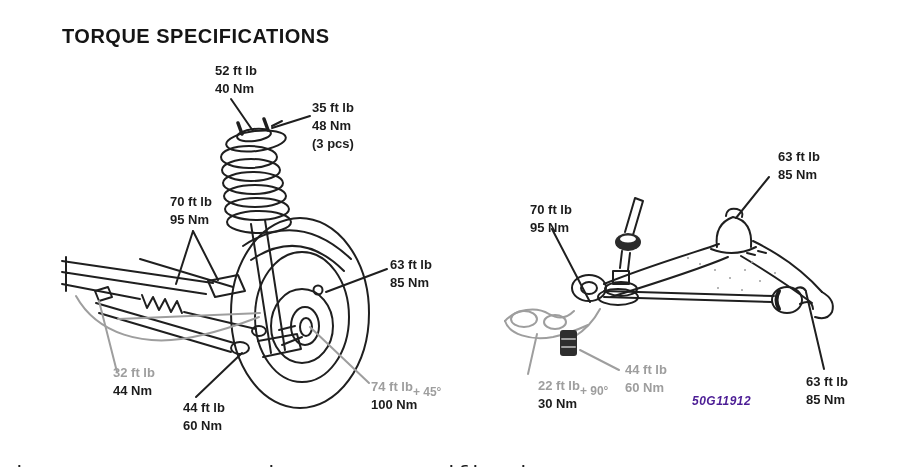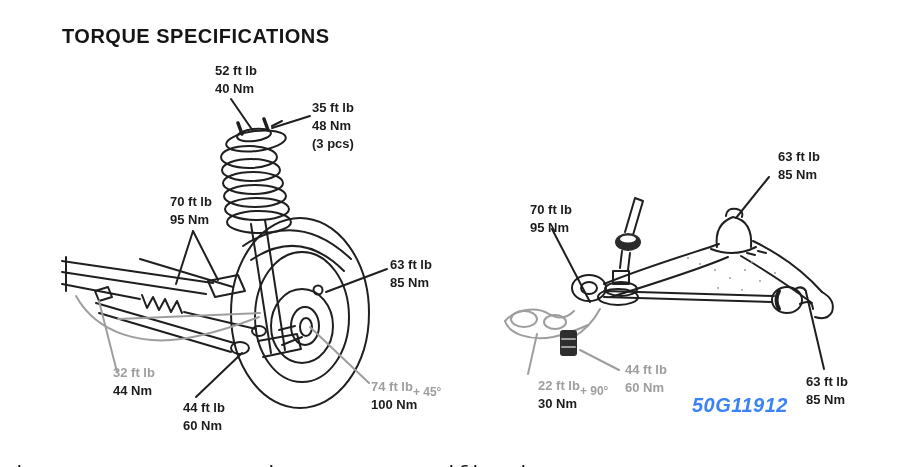--- a/index.html
+++ b/index.html
@@ -16,22 +16,22 @@
     position:absolute;font-size:13px;font-weight:bold;line-height:18px;
     color:#1c1c1c;white-space:nowrap;
   }
   .lbl .muted{color:#9e9e9e;}
   .lbl .angle{
     display:inline-block;position:relative;top:5px;
     font-size:12px;color:#9e9e9e;
   }
   .lbl.gray{color:#9e9e9e;}
   .partno{
-    position:absolute;left:692px;top:394px;font-size:20px;font-weight:bold;
-    font-style:italic;color:#3b82f6;letter-spacing:.5px;
+    position:absolute;left:692px;top:394px;font-size:12px;font-weight:bold;
+    font-style:italic;color:#4c1d95;letter-spacing:.5px;
   }
   .caption{
     position:absolute;left:1px;top:426px;font-family:"Liberation Mono",monospace;
     font-size:20px;line-height:19.5px;color:#1e1e1e;white-space:pre;
   }
 </style>
 </head>
 <body>
 
 <div class="page">

